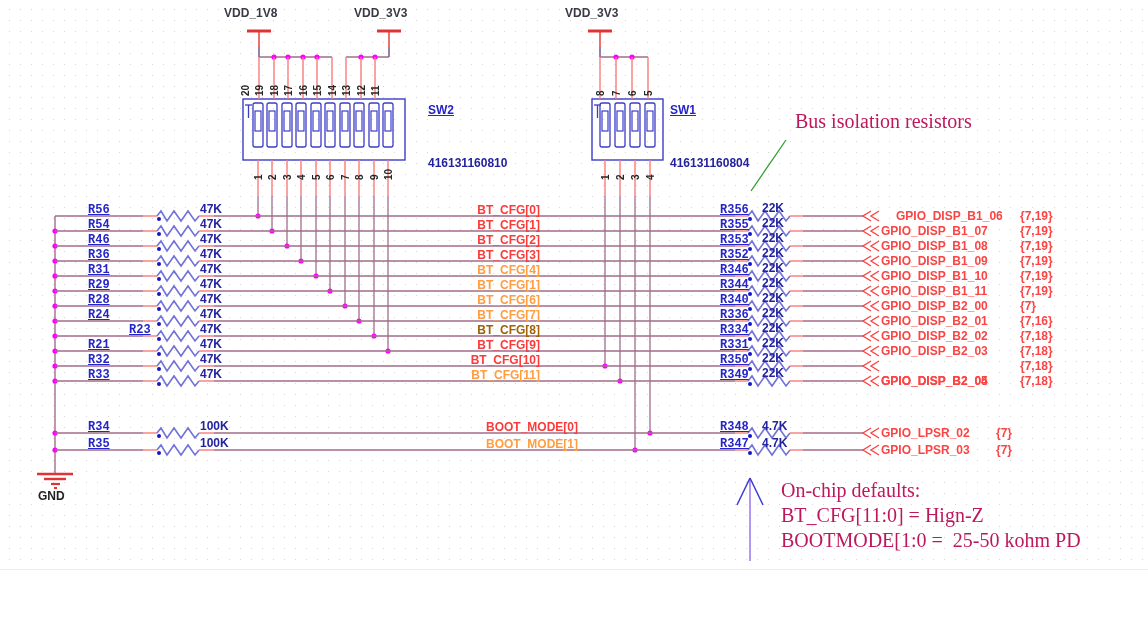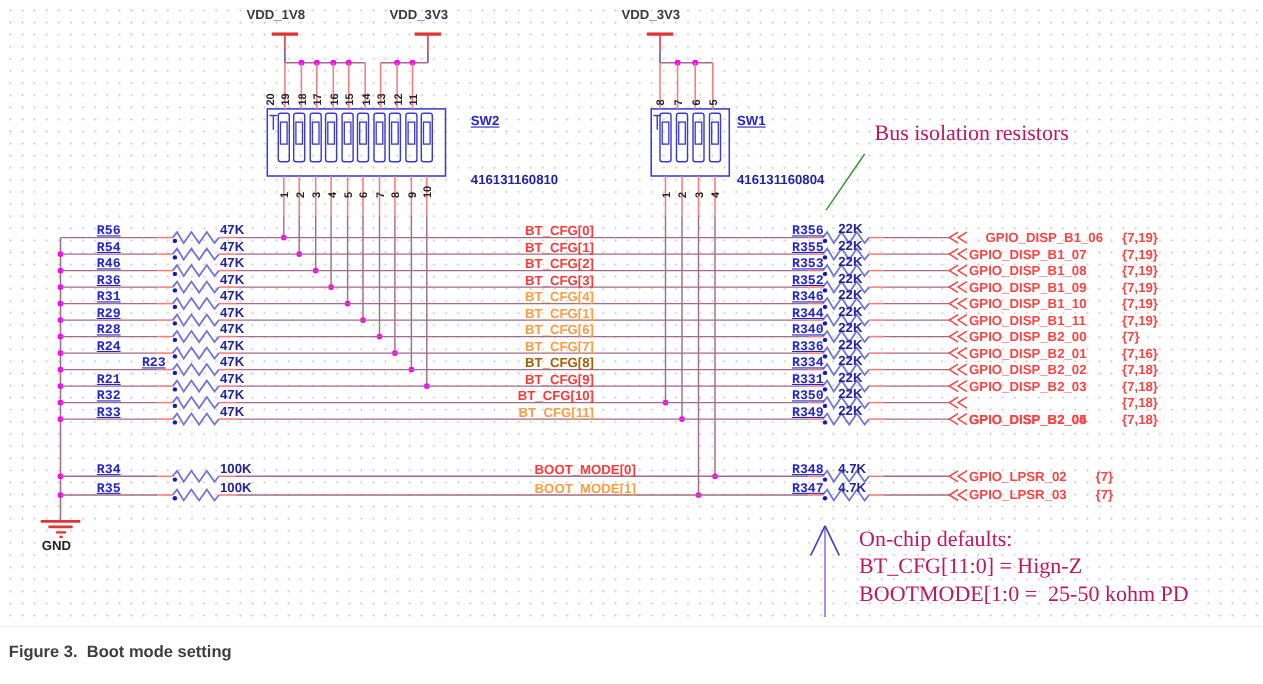--- a/index.html
+++ b/index.html
@@ -483,14 +483,13 @@
       <span class="slab refdes" style="left: 88px; top: 437px;">R35</span>
       <span class="slab val" style="left: 200px; top: 436px;">100K</span>
       <span class="slab net" style="right: 570px; top: 437px; color: rgb(255, 157, 66);">BOOT_MODE[1]</span>
       <span class="slab refdes" style="left: 720px; top: 437px;">R347</span>
       <span class="slab val" style="left: 762px; top: 436px;">4.7K</span>
       <span class="slab port" style="left: 881px; top: 443px;">GPIO_LPSR_03</span>
       <span class="slab port" style="left: 996px; top: 443px;">{7}</span>
     </div>
 
   <div class="sheet-edge"></div>
-  <span class="caption" style="left:8px;top:584px">Figure 3.  Boot mode setting</span>
 </div>
 
 </body></html>

